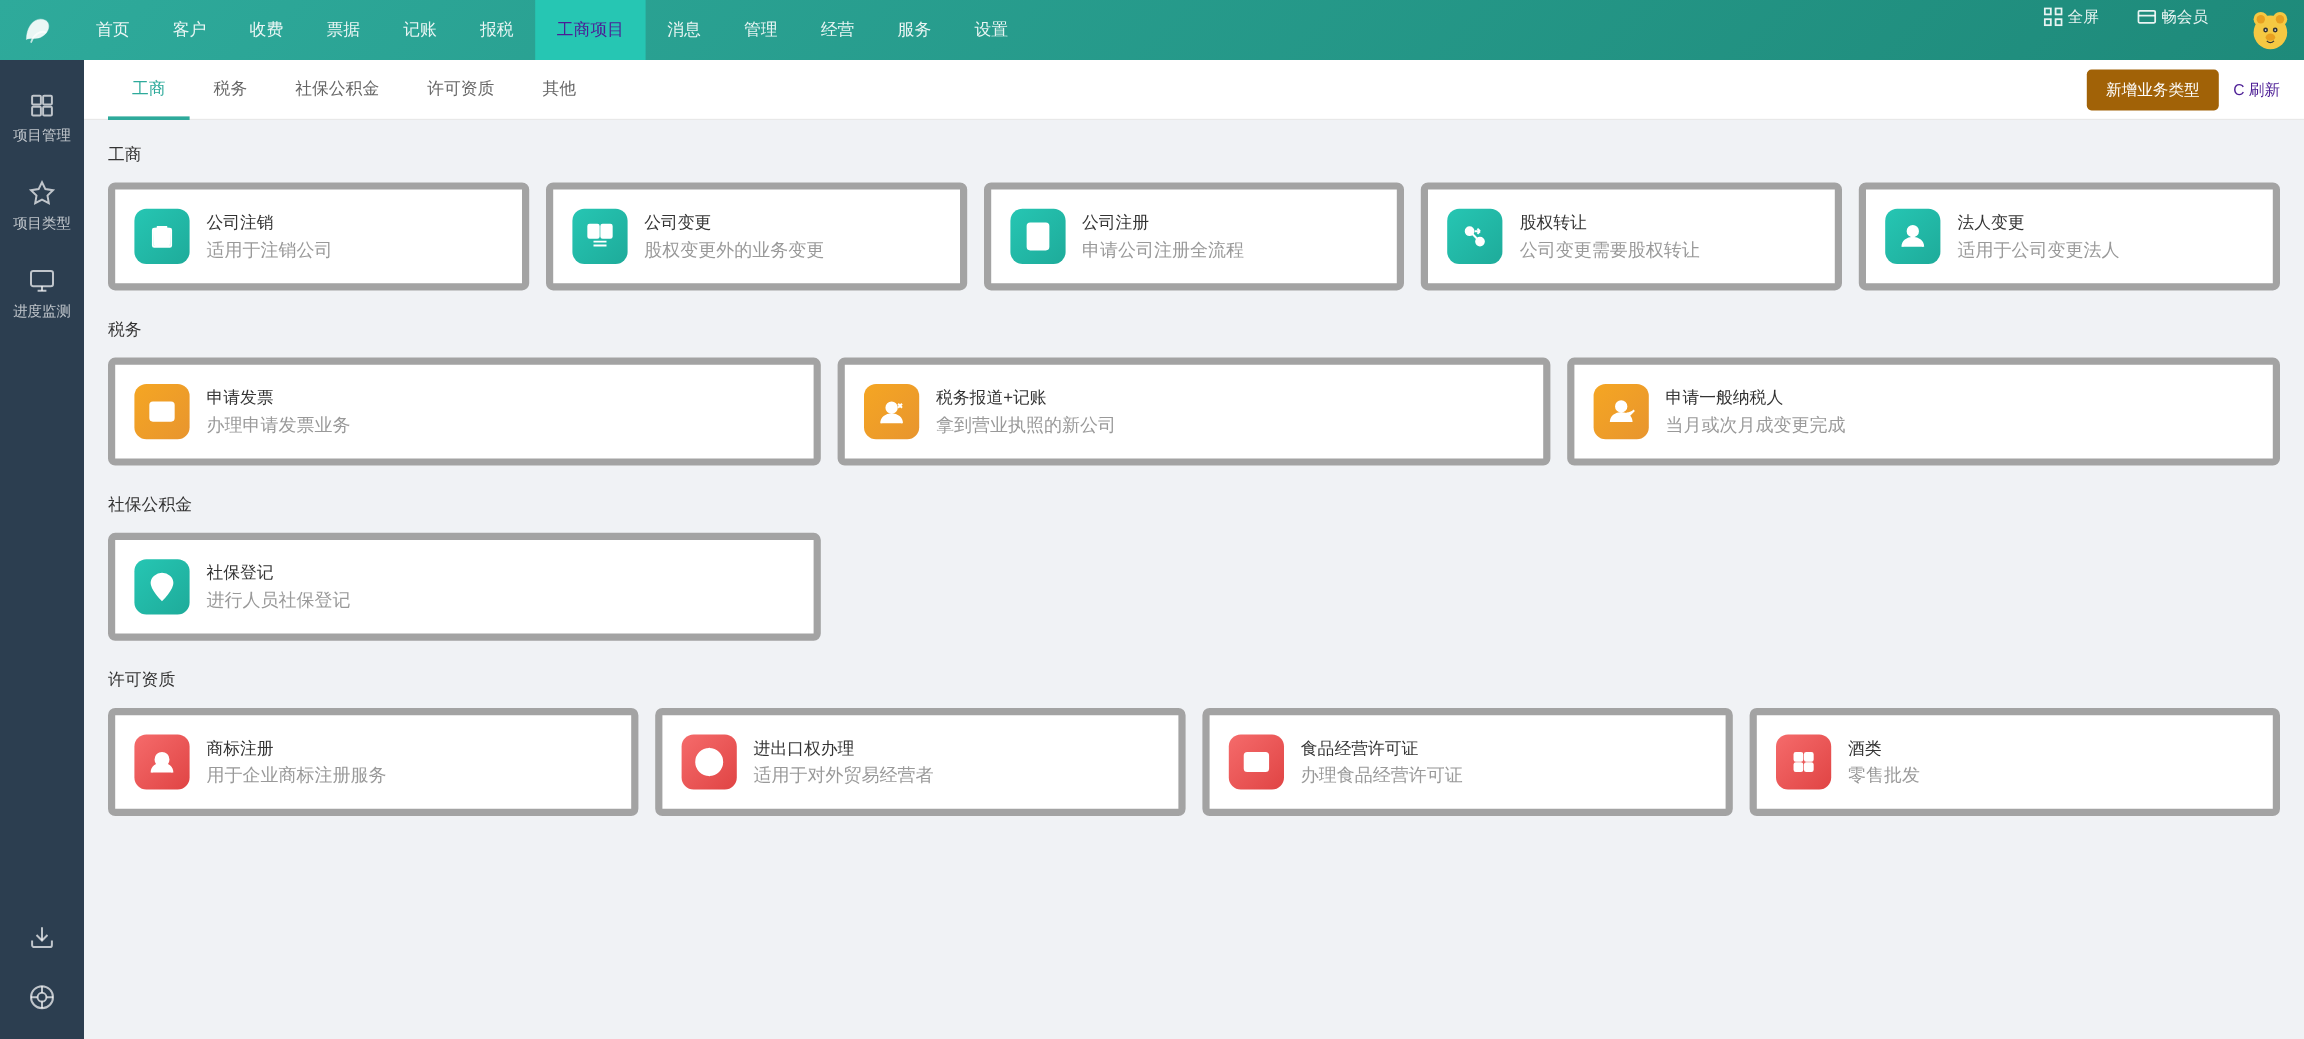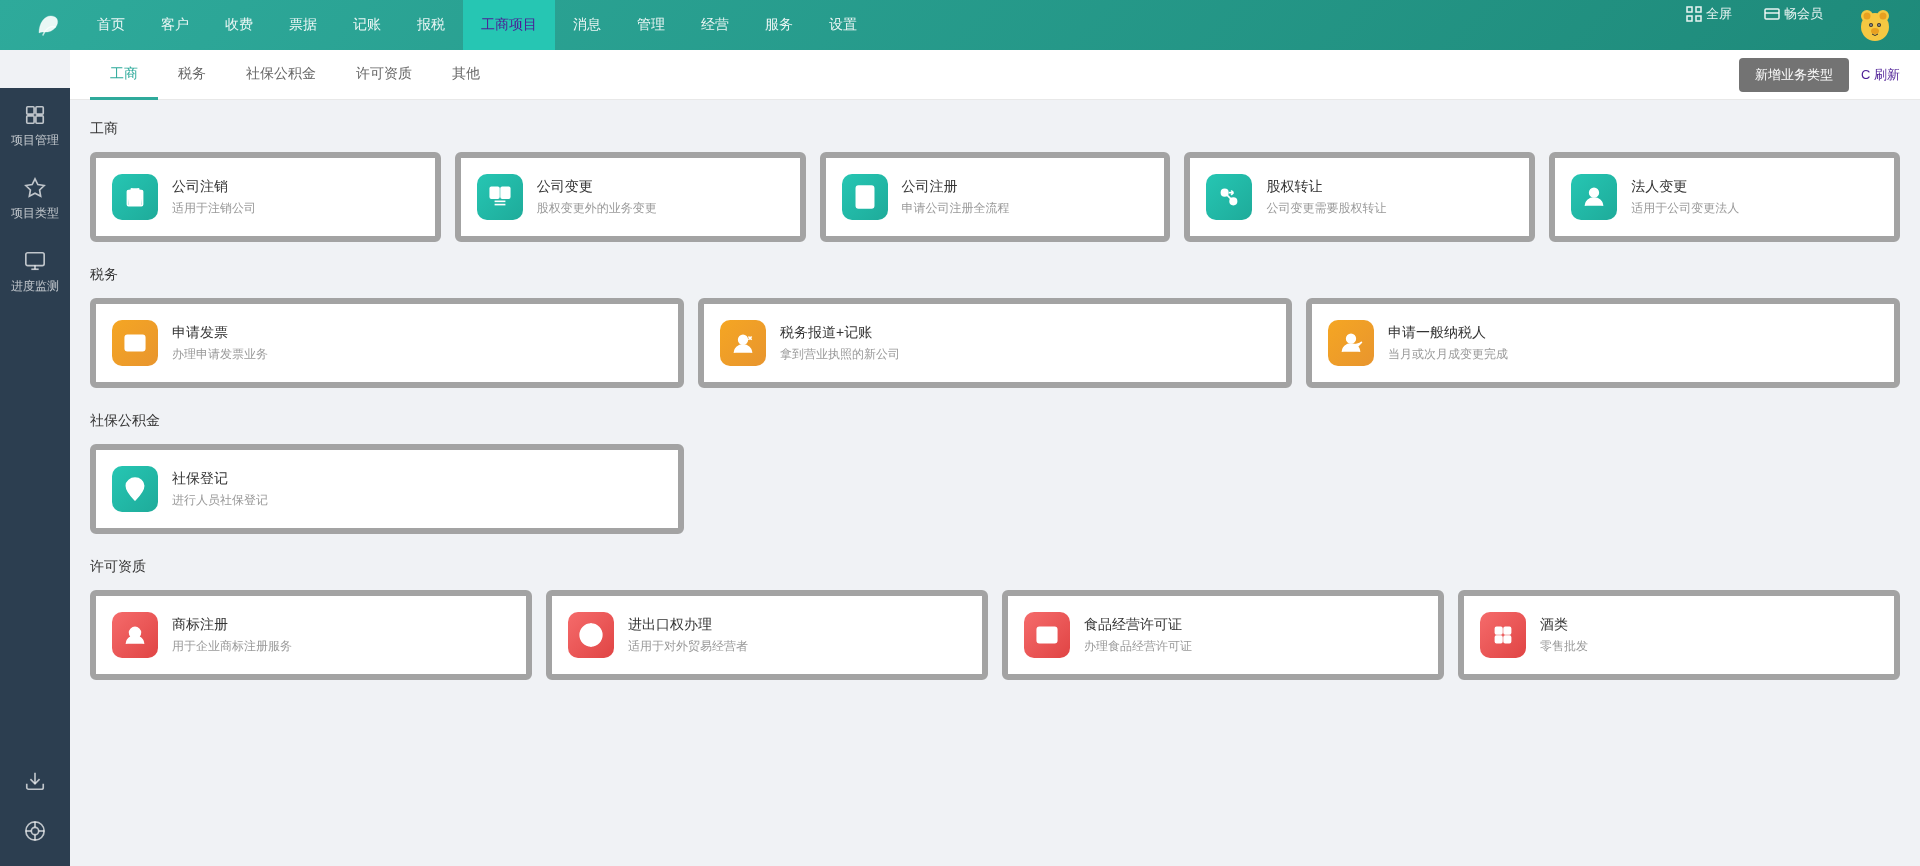--- a/index.html
+++ b/index.html
@@ -4,21 +4,21 @@
   <style>
     * { box-sizing: border-box; margin: 0; padding: 0; }
     body { font-family: 'Microsoft YaHei', Arial, sans-serif; background: #f0f2f5; width: 1920px; height: 866px; overflow: hidden; display: flex; flex-direction: column; }
 
     
     .top-nav {
       height: 50px;
       background: linear-gradient(135deg, #2eaa9b 0%, #1e8a7a 100%);
       display: flex;
       align-items: center;
-      padding: 0 25px;
+      padding: 0 8px;
       flex-shrink: 0;
     }
     .top-nav-logo {
       width: 44px;
       height: 44px;
       display: flex;
       align-items: center;
       justify-content: center;
       margin-right: 10px;
     }
@@ -71,23 +71,22 @@
       overflow: hidden;
     }
 
     
     .sidebar {
       width: 70px;
       background: #2c3e50;
       display: flex;
       flex-direction: column;
       align-items: center;
-      padding-top: 2px;
+      padding-top: 13px;
       flex-shrink: 0;
-      margin-top: 38px;
     }
     .sidebar-item {
       width: 100%;
       display: flex;
       flex-direction: column;
       align-items: center;
       padding: 14px 6px;
       cursor: pointer;
       color: rgba(255,255,255,0.7);
       font-size: 12px;
@@ -139,21 +138,21 @@
       border-bottom-color: #2eaa9b;
       font-weight: 500;
     }
     .tab-bar-actions {
       margin-left: auto;
       display: flex;
       align-items: center;
       gap: 12px;
     }
     .btn-add-type {
-      background: #737373;
+      background: #a16207;
       color: #fff;
       border: none;
       padding: 8px 16px;
       border-radius: 4px;
       font-size: 13px;
       cursor: pointer;
     }
     .btn-refresh {
       color: #4c1d95;
       font-size: 13px;
@@ -210,21 +209,21 @@
       height: 46px;
       border-radius: 10px;
       display: flex;
       align-items: center;
       justify-content: center;
       flex-shrink: 0;
     }
     .card-icon svg { width: 26px; height: 26px; fill: #fff; }
     .card-info { display: flex; flex-direction: column; gap: 4px; }
     .card-title { font-size: 14px; color: #333; font-weight: 500; }
-    .card-desc { font-size: 12px; color: #999; }
+    .card-desc { font-size: 15px; color: #999; }
 
     
     .icon-teal { background: linear-gradient(135deg, #26c6b3, #1eab9a); }
     .icon-orange { background: linear-gradient(135deg, #f5a623, #e8952e); }
     .icon-red { background: linear-gradient(135deg, #f56b6b, #e04444); }
 
     
     .scroll-content::-webkit-scrollbar { width: 8px; }
     .scroll-content::-webkit-scrollbar-track { background: #f0f0f0; }
     .scroll-content::-webkit-scrollbar-thumb { background: #ccc; border-radius: 4px; }

